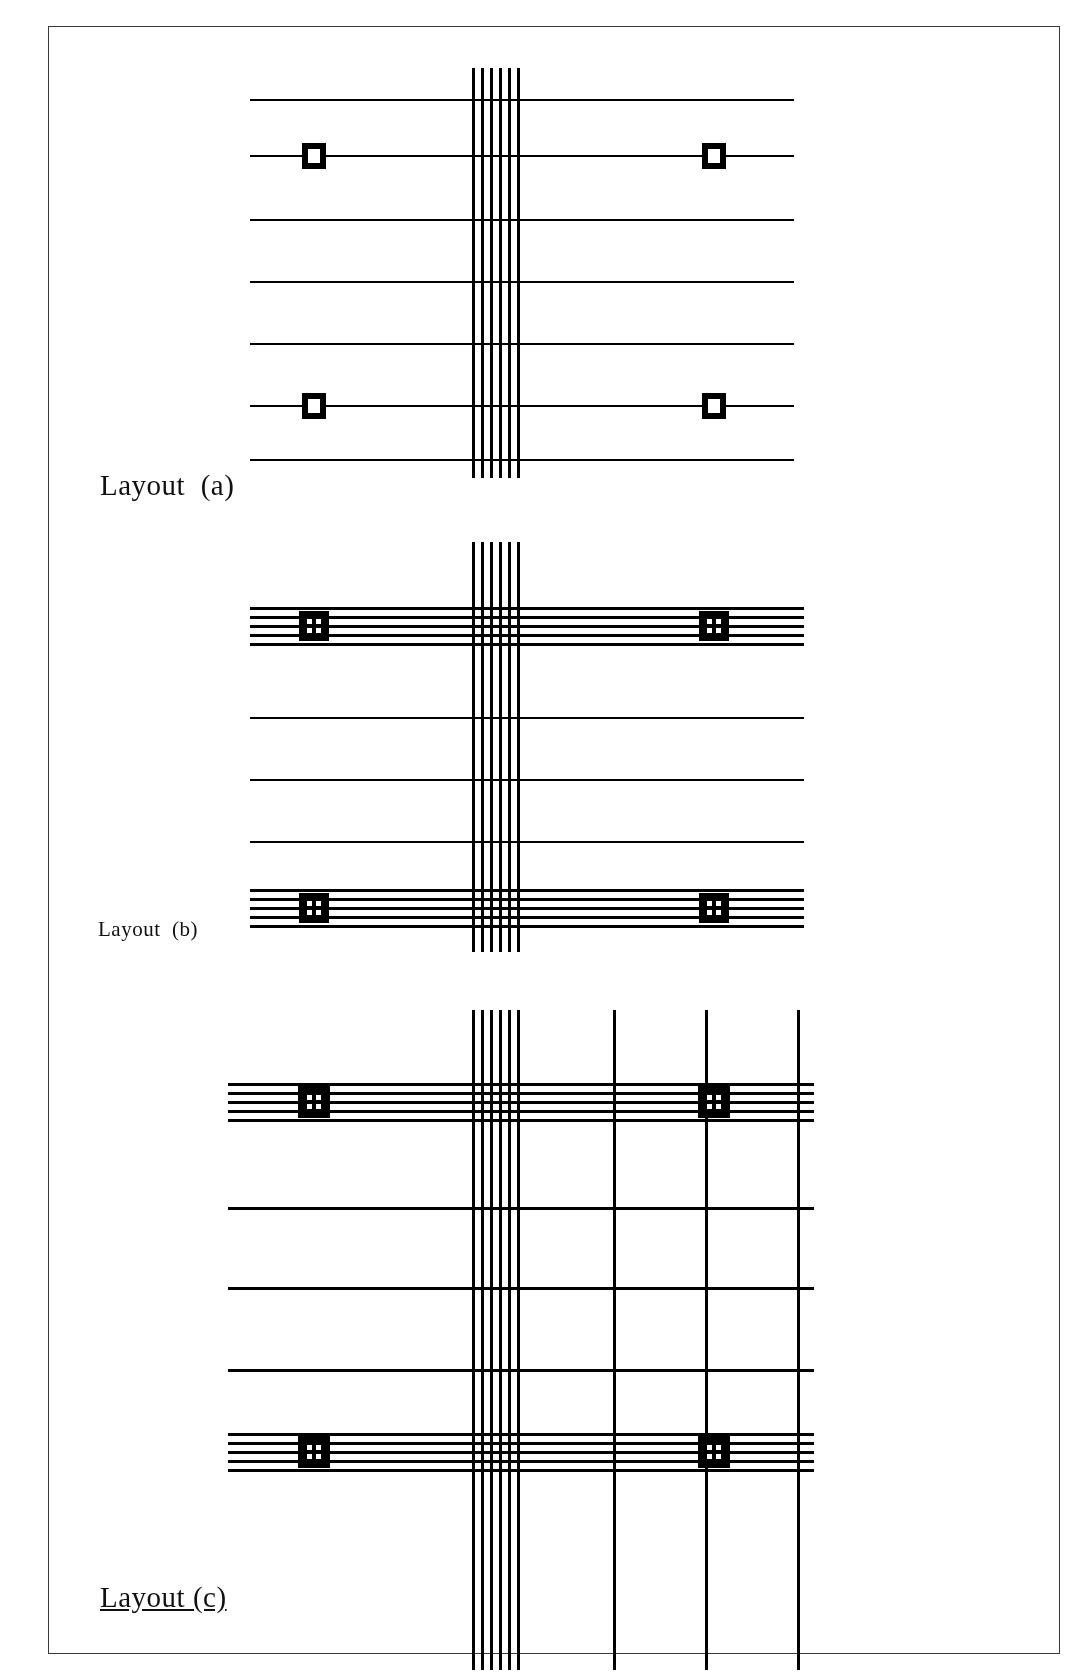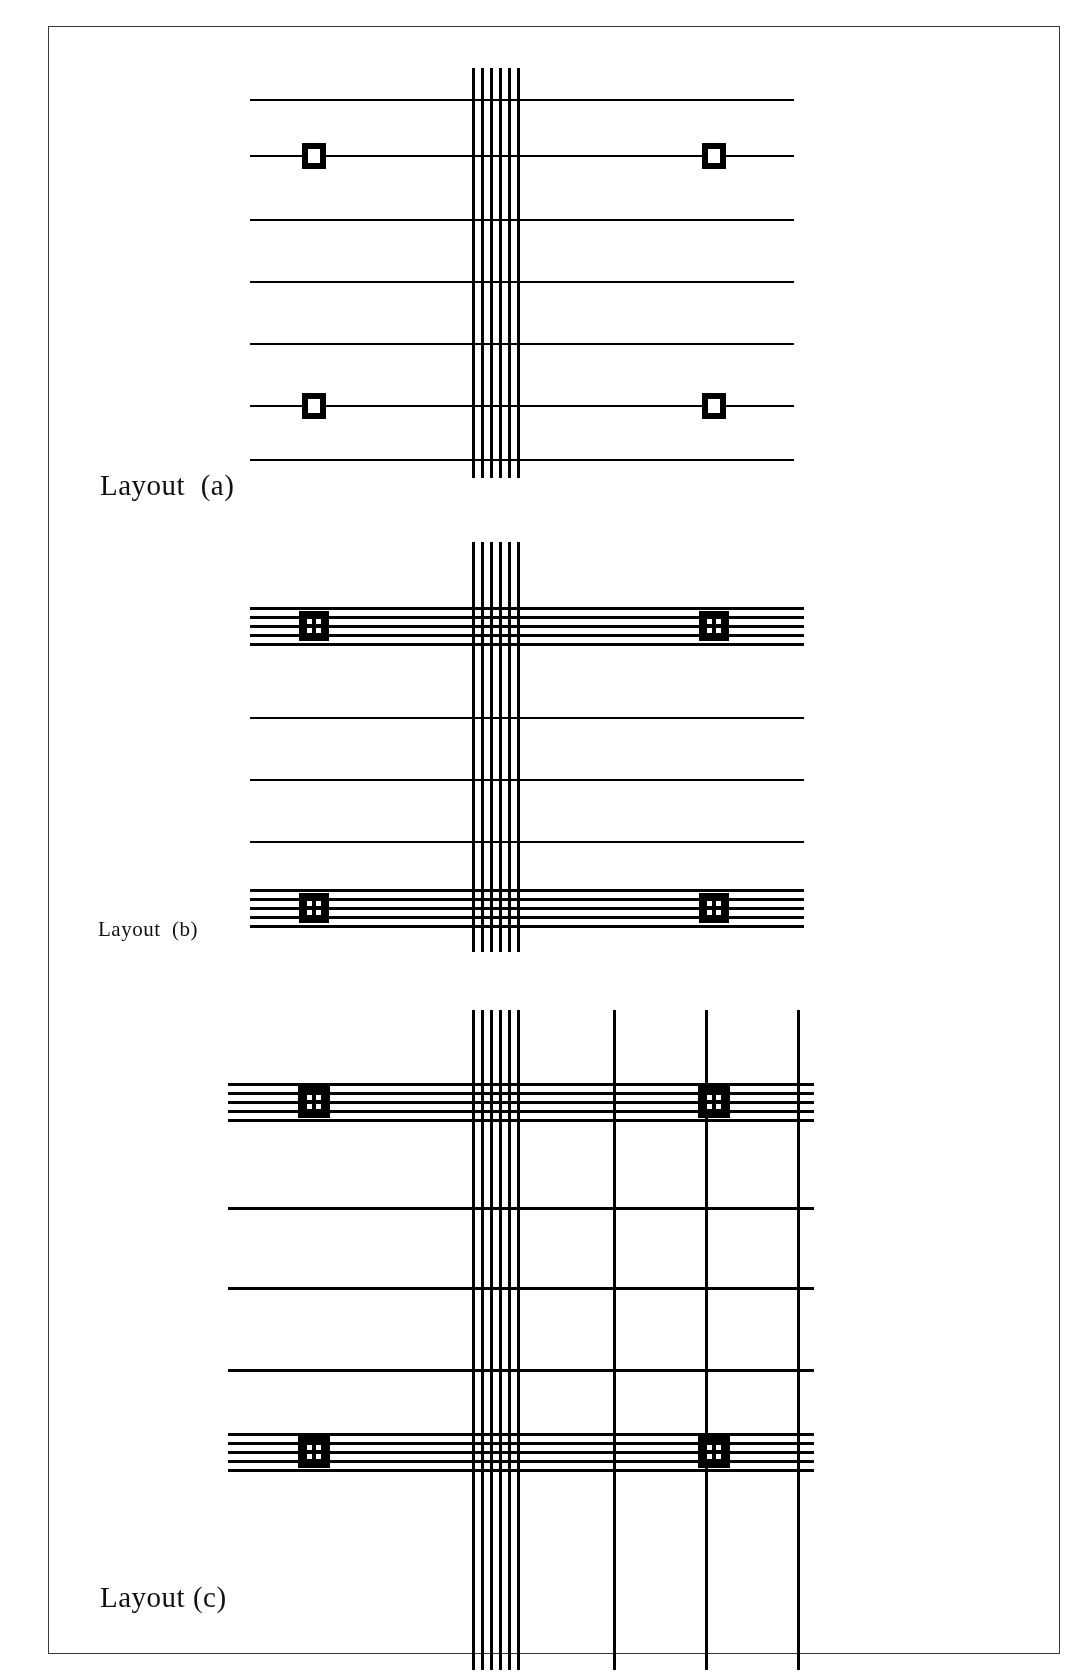--- a/index.html
+++ b/index.html
@@ -56,20 +56,21 @@
   #cap-b {
     left: 74px;
     top: 917px;
     font-size: 21px;
   }
   
   #cap-c {
     left: 76px;
     top: 1581px;
     font-size: 29px;
+    text-decoration: underline;
   }
 
   svg { display: block; }
   svg line, svg rect { shape-rendering: crispEdges; }
 </style>
 </head>
 <body>
 
 <div id="page">
 

